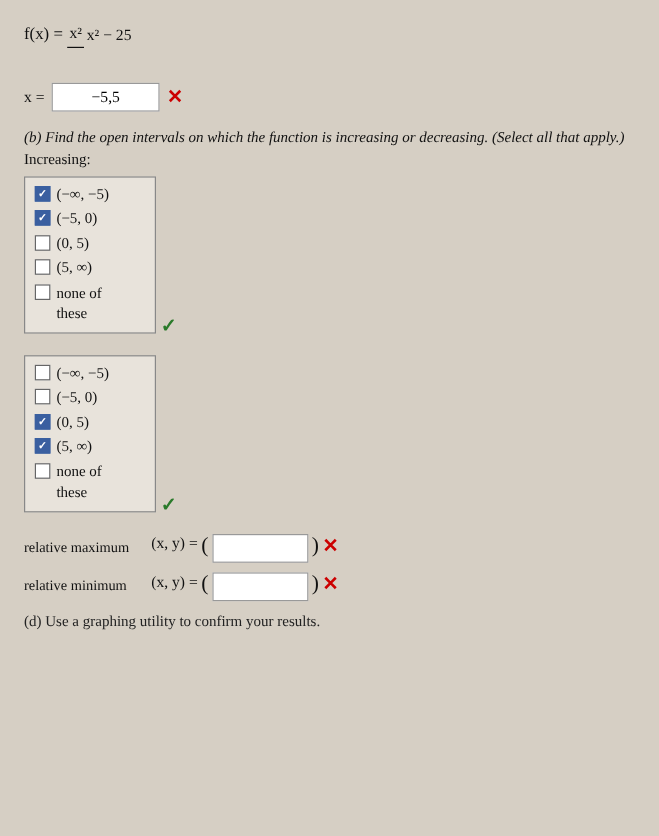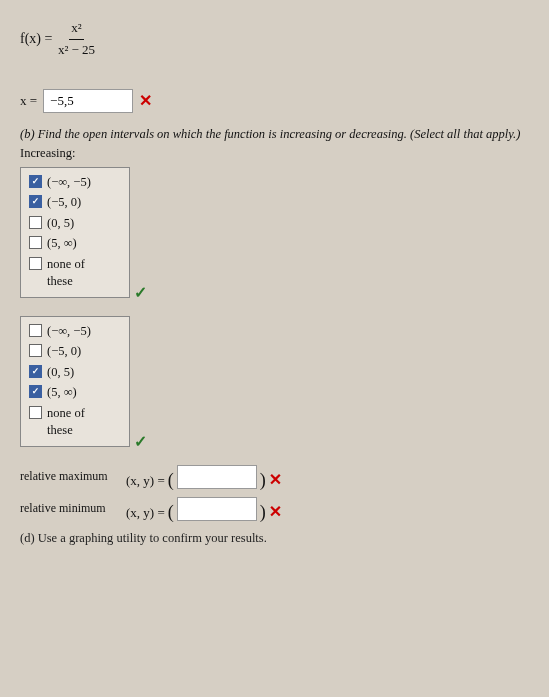--- a/index.html
+++ b/index.html
@@ -12,21 +12,21 @@
       min-height: 697px;
       padding: 18px 20px;
     }
     .math-formula {
       font-size: 14px;
       margin-bottom: 28px;
       line-height: 1.6;
     }
     .fraction {
       display: inline-flex;
-      flex-direction: column;
+      flex-direction: row;
       align-items: center;
       vertical-align: middle;
       font-size: 13px;
     }
     .fraction .numerator {
       border-bottom: 1px solid #111;
       padding: 0 2px;
       text-align: center;
     }
     .fraction .denominator {
@@ -50,20 +50,21 @@
     .x-label {
       font-size: 13px;
     }
     .answer-input {
       background: white;
       border: 1px solid #999;
       padding: 3px 6px;
       font-size: 13px;
       width: 90px;
       font-family: 'Times New Roman', Times, serif;
+      text-align: center;
     }
     .red-x {
       color: #cc0000;
       font-size: 16px;
       font-weight: bold;
     }
     .checkmark-green {
       color: #2a7a2a;
       font-size: 16px;
       font-weight: bold;
@@ -130,21 +131,21 @@
       align-items: center;
       gap: 6px;
       margin-bottom: 8px;
     }
     .extremum-label {
       font-size: 12px;
       min-width: 100px;
     }
     .extremum-input-group {
       display: flex;
-      align-items: flex-end;
+      align-items: flex-start;
       gap: 3px;
       font-size: 13px;
     }
     .coord-input {
       background: white;
       border: 1px solid #999;
       padding: 3px 4px;
       font-size: 13px;
       width: 80px;
       font-family: 'Times New Roman', Times, serif;

